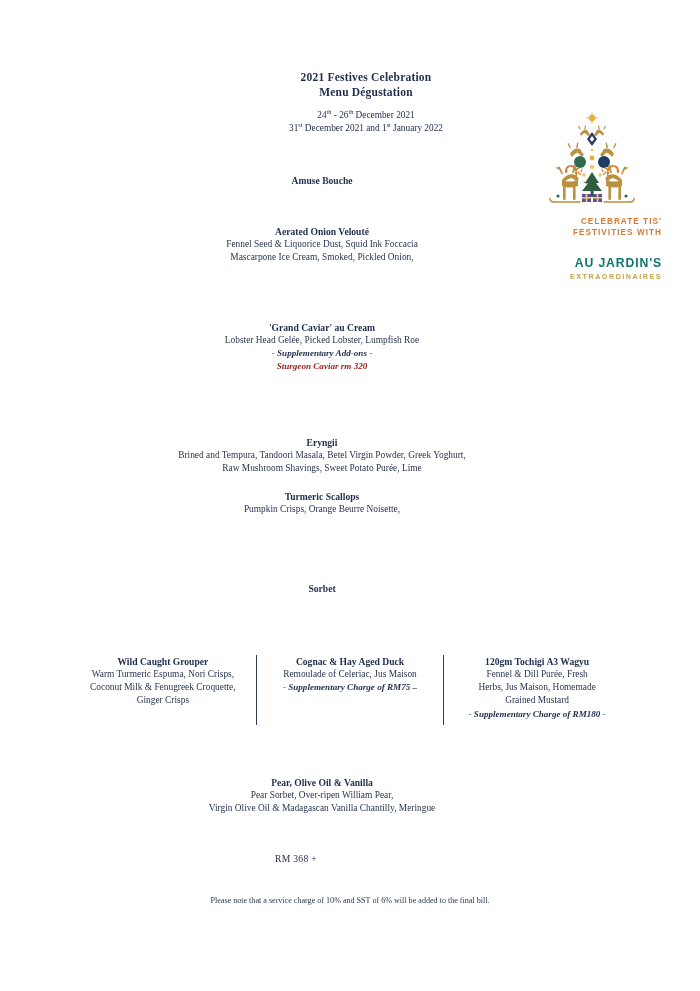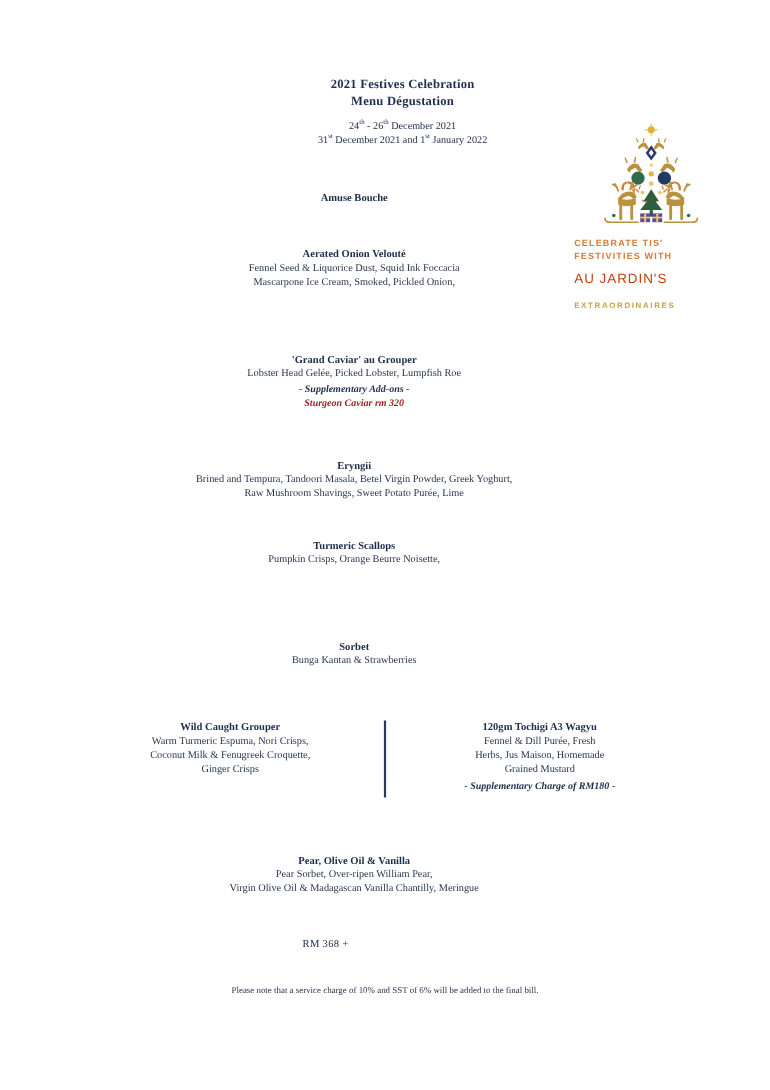--- a/index.html
+++ b/index.html
@@ -47,21 +47,21 @@
     vertical-align: super;
     line-height: 0;
   }
 
   
   .logo {
     position: absolute;
     left: 522px;
     top: 110px;
     width: 140px;
-    text-align: left;
+    text-align: right;
   }
   .logo-mark {
     width: 120px;
     height: 105px;
     margin: 0 auto;
     display: block;
   }
   .logo-text {
     margin-top: 2px;
   }
@@ -69,34 +69,34 @@
     font-family: "Liberation Sans", sans-serif;
     font-size: 8.2px;
     font-weight: bold;
     letter-spacing: 1.05px;
     color: #d97a33;
     line-height: 10.5px;
   }
   .logo-l3 {
     font-family: "Liberation Sans", sans-serif;
     font-size: 12.2px;
-    font-weight: normal;
+    font-weight: bold;
     letter-spacing: 0.9px;
-    color: #c2410c;
+    color: #0f766e;
     line-height: 15px;
-    margin-top: 8px;
+    margin-top: 18px;
   }
   .logo-l4 {
     font-family: "Liberation Sans", sans-serif;
     font-size: 7.2px;
     font-weight: bold;
     letter-spacing: 1.5px;
     color: #c9a14a;
     line-height: 10px;
-    margin-top: 12px;
+    margin-top: 1px;
   }
 
   
   .course {
     position: absolute;
     width: 644px;
     left: 0;
     text-align: center;
   }
   .course-name {
@@ -293,50 +293,54 @@
     <div class="course-name">Amuse Bouche</div>
   </div>
 
   <div class="course" style="top:225px">
     <div class="course-name">Aerated Onion Velouté</div>
     <div class="course-desc">Fennel Seed &amp; Liquorice Dust, Squid Ink Foccacia</div>
     <div class="course-desc">Mascarpone Ice Cream, Smoked, Pickled Onion,</div>
   </div>
 
   <div class="course" style="top:321px">
-    <div class="course-name">'Grand Caviar' au Grouper</div>
+    <div class="course-name">'Grand Caviar' au Cream</div>
     <div class="course-desc">Lobster Head Gelée, Picked Lobster, Lumpfish Roe</div>
     <div class="supp-note">- Supplementary Add-ons -</div>
     <div class="supp-price">Sturgeon Caviar rm 320</div>
   </div>
 
-  <div class="course" style="top:417px">
+  <div class="course" style="top:436px">
     <div class="course-name">Eryngii</div>
     <div class="course-desc">Brined and Tempura, Tandoori Masala, Betel Virgin Powder, Greek Yoghurt,</div>
     <div class="course-desc">Raw Mushroom Shavings, Sweet Potato Purée, Lime</div>
   </div>
 
   <div class="course" style="top:490px">
     <div class="course-name">Turmeric Scallops</div>
     <div class="course-desc">Pumpkin Crisps, Orange Beurre Noisette,</div>
   </div>
 
   <div class="course" style="top:582px">
     <div class="course-name">Sorbet</div>
-    <div class="course-desc">Bunga Kantan &amp; Strawberries</div>
   </div>
 
   <div class="mains">
     <div class="main-col">
       <div class="course-name">Wild Caught Grouper</div>
       <div class="course-desc">Warm Turmeric Espuma, Nori Crisps,</div>
       <div class="course-desc">Coconut Milk &amp; Fenugreek Croquette,</div>
       <div class="course-desc">Ginger Crisps</div>
     </div>
     <div class="divider"></div>
+    <div class="main-col">
+      <div class="course-name">Cognac &amp; Hay Aged Duck</div>
+      <div class="course-desc">Remoulade of Celeriac, Jus Maison</div>
+      <div class="supp-note">- Supplementary Charge of RM75 –</div>
+    </div>
     <div class="divider"></div>
     <div class="main-col">
       <div class="course-name">120gm Tochigi A3 Wagyu</div>
       <div class="course-desc">Fennel &amp; Dill Purée, Fresh</div>
       <div class="course-desc">Herbs, Jus Maison, Homemade</div>
       <div class="course-desc">Grained Mustard</div>
       <div class="supp-note">- Supplementary Charge of RM180 -</div>
     </div>
   </div>
 

